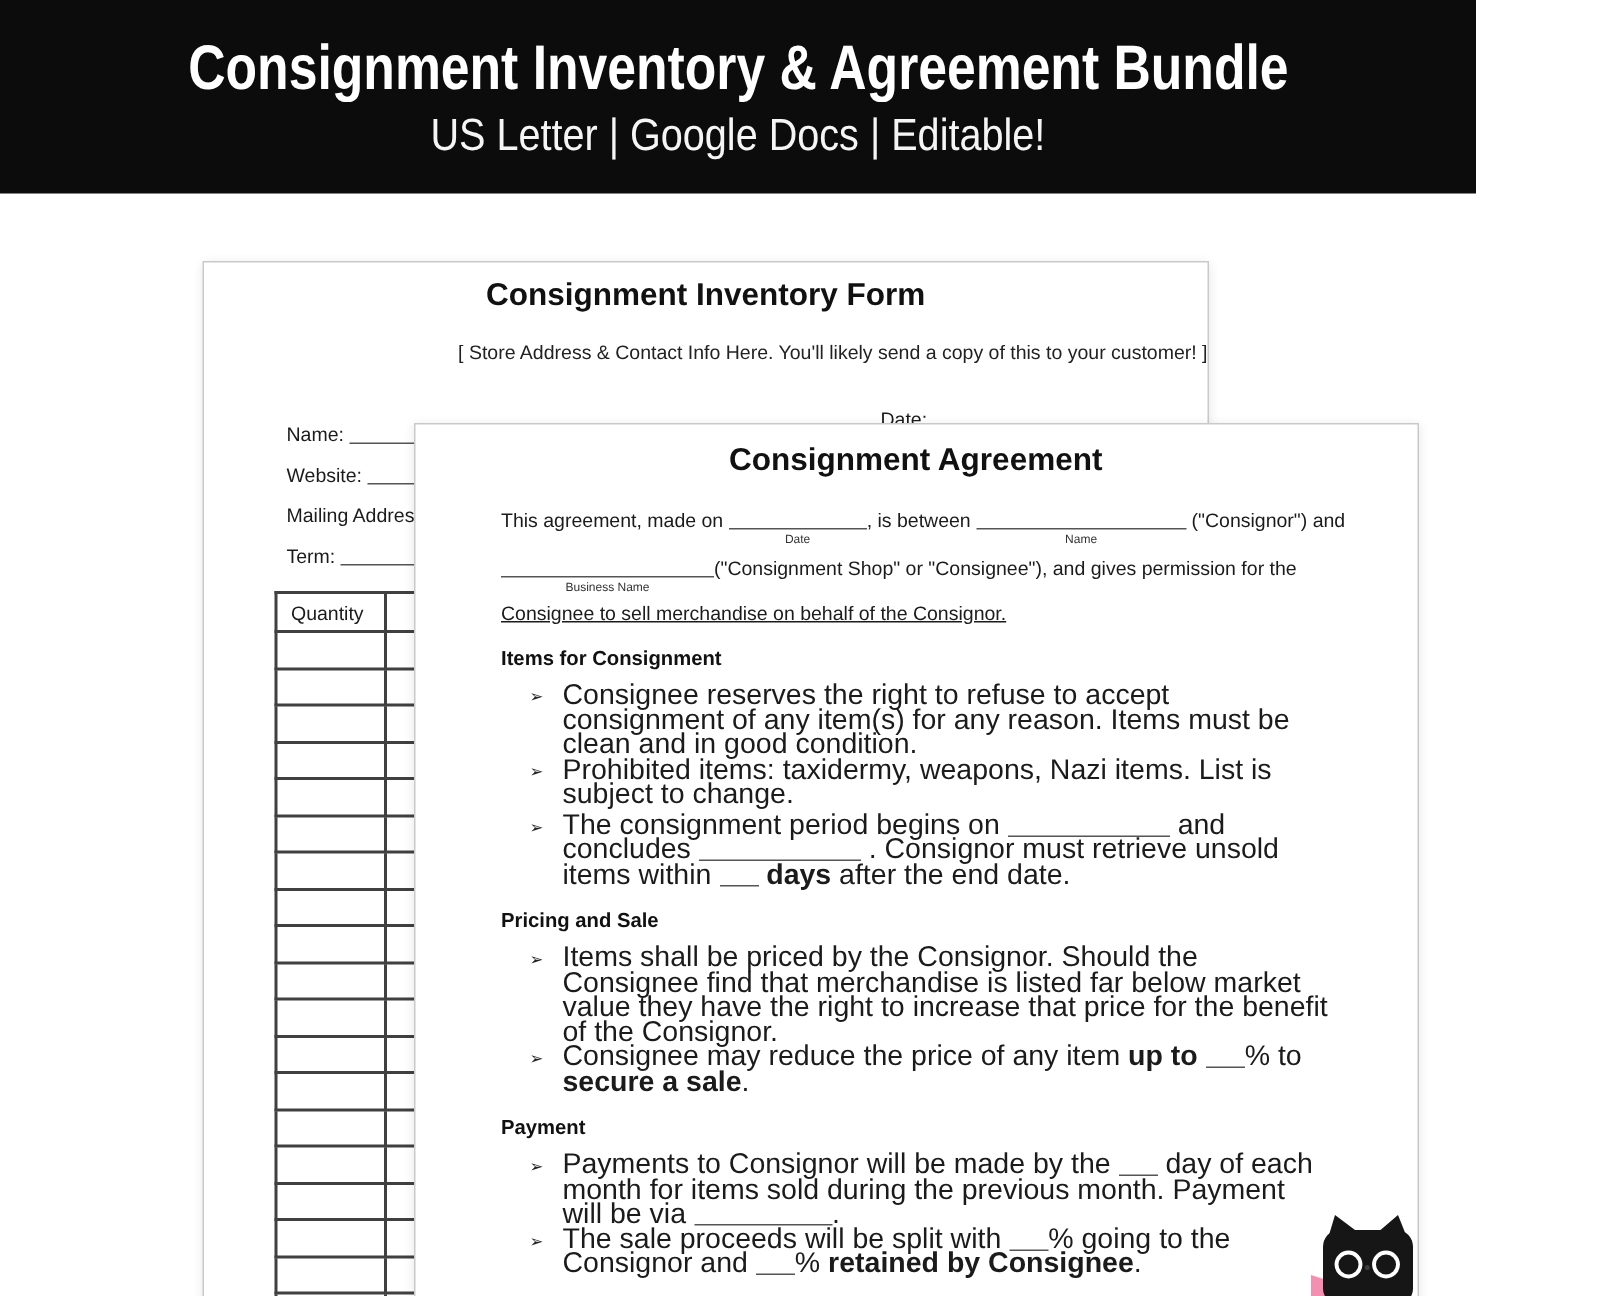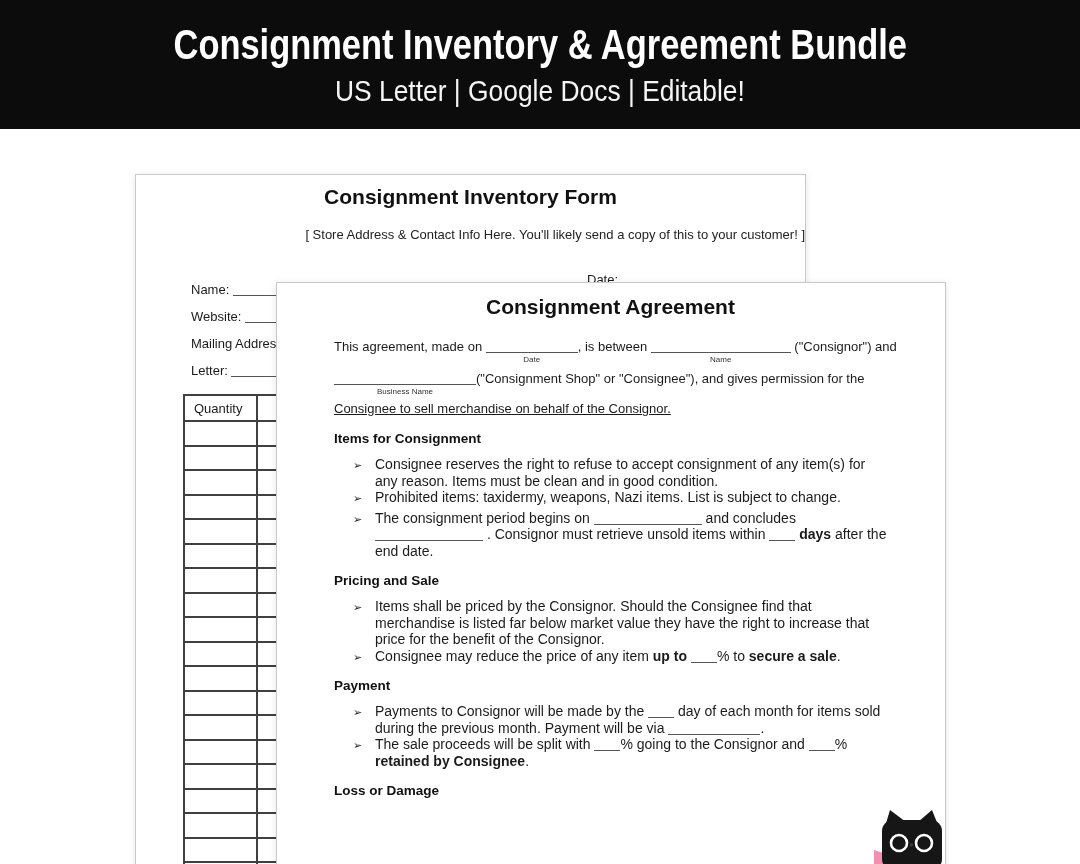--- a/index.html
+++ b/index.html
@@ -4,21 +4,21 @@
 <style>
   html,body{margin:0;padding:0;}
   body{
     width:1080px;height:864px;position:relative;overflow:hidden;
     background:#ffffff;
     font-family:"Liberation Sans","DejaVu Sans",sans-serif;
     color:#1b1b1b;
   }
   
   .banner{
-    position:absolute;left:0;top:0;width:1080px;height:129px;
+    position:absolute;left:0;top:0;width:984px;height:129px;
     background:#0c0c0c;color:#fff;
     display:flex;flex-direction:column;align-items:center;justify-content:flex-start;
     padding-top:24px;box-sizing:border-box;gap:10px;
   }
   .banner-title{
     font-size:42px;font-weight:bold;white-space:nowrap;
     transform:scaleX(0.82);transform-origin:center;letter-spacing:0px;line-height:1;
   }
   .banner-subtitle{
     font-size:30px;font-weight:400;white-space:nowrap;color:#f5f5f5;
@@ -51,21 +51,21 @@
   
   .agr-title{text-align:center;font-size:21px;font-weight:bold;color:#111;
     margin:0 0 20px 0;}
   .a-line{font-size:13px;line-height:16px;white-space:nowrap;position:relative;}
   .blank-wrap{position:relative;display:inline-block;}
   .sub-label{position:absolute;left:0;top:13px;width:100%;text-align:center;
     font-size:8px;color:#333;font-style:normal;}
   .a-heading{font-size:13.5px;font-weight:bold;margin:14px 0 10px 0;color:#111;}
   .a-para{font-size:13px;line-height:16.5px;margin:10px 0 14px 0;}
   ul.a-bullets{list-style:none;margin:0 0 4px 0;padding:0;}
-  ul.a-bullets li{position:relative;padding-left:41px;font-size:14px;
+  ul.a-bullets li{position:relative;padding-left:41px;font-size:19px;
     line-height:16.5px;margin:0;}
   ul.a-bullets li::before{content:"\27A2";position:absolute;left:19px;top:1px;
     font-size:11px;color:#222;}
   .bold{font-weight:bold;}
   
   .cat{position:absolute;left:872px;top:808px;width:80px;height:56px;z-index:3;}
 </style>
 </head>
 <body>
 
@@ -77,21 +77,21 @@
 <div class="sheet sheet-inventory">
   <div class="inv-title">Consignment Inventory Form</div>
   <div class="inv-subtitle">[ Store Address &amp; Contact Info Here. You'll likely send a copy of this to your customer! ]</div>
   <div class="inv-date"><span>Date:</span>
     <span class="blank" style="width:118px"></span>
   </div>
   <div id="inventory-fields">
       <div class="field-row" style="top: 107px;"><span>Name: </span><span class="blank" style="width: 230px;"></span></div>
       <div class="field-row" style="top: 134px;"><span>Website: </span><span class="blank" style="width: 230px;"></span></div>
       <div class="field-row" style="top: 161px;"><span>Mailing Address: </span><span class="blank" style="width: 230px;"></span></div>
-      <div class="field-row" style="top: 188px;"><span>Letter: </span><span class="blank" style="width: 230px;"></span></div>
+      <div class="field-row" style="top: 188px;"><span>Term: </span><span class="blank" style="width: 230px;"></span></div>
     </div>
   <table class="inv-table">
     <thead>
       <tr>
         <th class="col-qty">Quantity</th>
         <th class="col-rest"></th>
       </tr>
     </thead>
     <tbody id="inv-table-body">
         <tr>

